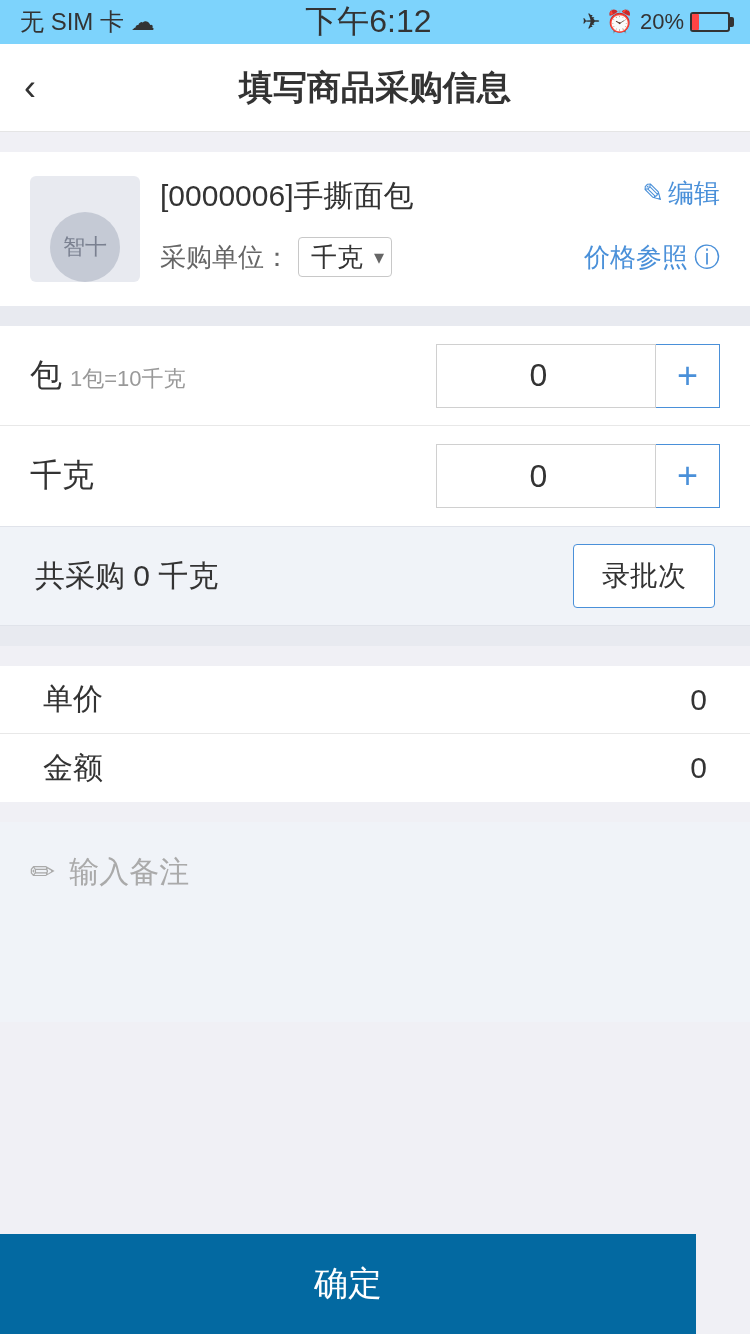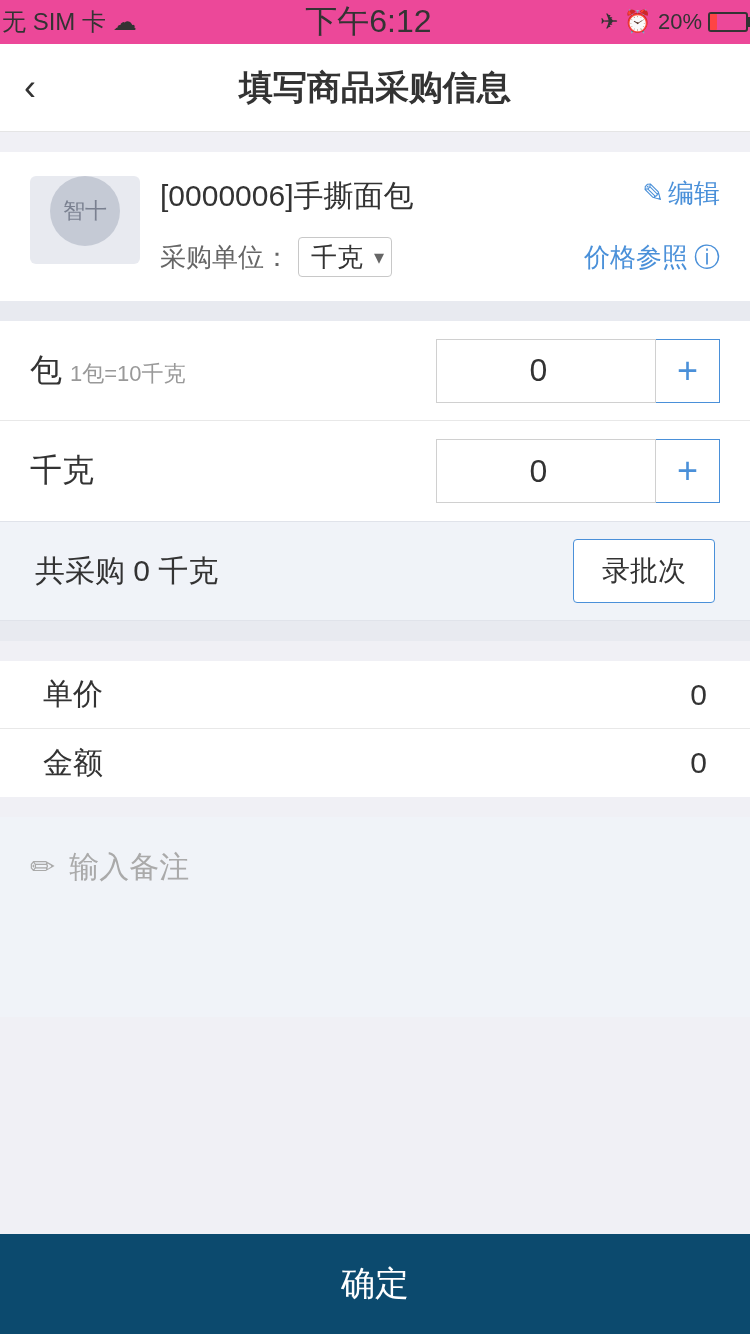--- a/index.html
+++ b/index.html
@@ -10,25 +10,25 @@
       font-family: -apple-system, "PingFang SC", "Helvetica Neue", Arial, sans-serif;
       background: #f0f0f5;
       font-size: 28px;
       color: #333;
     }
 
     
     .status-bar {
       width: 750px;
       height: 44px;
-      background: #ec4899;
+      background: #7dd3fc;
       display: flex;
       align-items: center;
       justify-content: space-between;
-      padding: 0 2px;
+      padding: 0 20px;
       font-size: 24px;
       color: #333;
       text-align: right;
     }
     .status-left { display: flex; align-items: center; gap: 8px; }
     .status-center { font-size: 32px; font-weight: 500; }
     .status-right { display: flex; align-items: center; gap: 6px; font-size: 22px; }
     .battery-icon {
       width: 40px; height: 20px; border: 2px solid #333; border-radius: 3px;
       position: relative; display: inline-flex; align-items: center;
@@ -65,24 +65,24 @@
     
     .product-card {
       background: #fff;
       margin-top: 20px;
       padding: 24px 30px;
       display: flex;
       align-items: flex-start;
       gap: 20px;
     }
     .product-thumb {
-      width: 110px; height: 88px;
+      width: 110px; height: 106px;
       background: #e8eaf0;
       border-radius: 6px;
-      display: flex; align-items: flex-start; justify-content: center;
+      display: flex; align-items: flex-end; justify-content: center;
       flex-shrink: 0;
     }
     .product-thumb-inner {
       width: 70px; height: 70px;
       background: #c5cad5;
       border-radius: 50%;
       display: flex; align-items: center; justify-content: center;
       font-size: 22px; color: #7a8090;
     }
     .product-info { flex: 1; }
@@ -202,22 +202,22 @@
       min-height: 200px;
       display: flex; align-items: flex-start; gap: 14px;
     }
     .notes-icon { font-size: 30px; color: #aaa; margin-top: 2px; }
     .notes-placeholder { font-size: 30px; color: #aaa; }
 
     
     .confirm-btn {
       position: fixed;
       bottom: 0; left: 0;
-      width: 750px; height: 100px;
-      background: #0c4a6e;
+      width: 696px; height: 100px;
+      background: #0369a1;
       display: flex; align-items: center; justify-content: center;
       font-size: 34px; color: #fff;
       cursor: pointer;
       border: none;
     }
 
     
     .bottom-spacer { height: 100px; }
   </style>
 </head>

